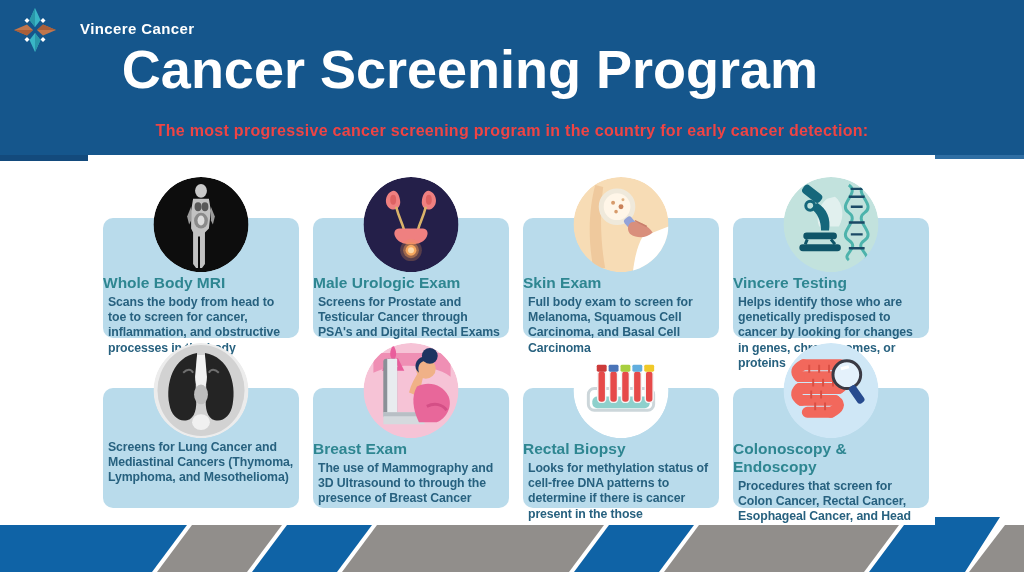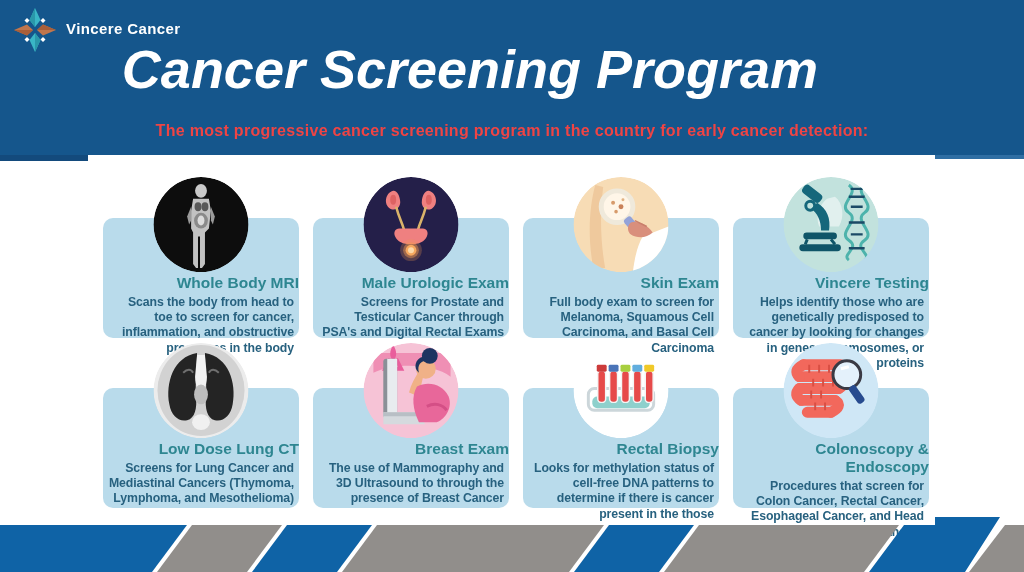--- a/index.html
+++ b/index.html
@@ -4,34 +4,34 @@
 <style>
   html,body{margin:0;padding:0;background:#ffffff;}
   .canvas{
     position:relative;width:1024px;height:572px;background:#ffffff;overflow:hidden;
     font-family:"Liberation Sans", sans-serif;
   }
   
   .header{position:absolute;left:0;top:0;width:1024px;height:155px;background:#15568C;}
   .header-tab-left{position:absolute;left:0;top:155px;width:88px;height:6px;background:#134a7c;}
   .header-tab-right{position:absolute;left:935px;top:155px;width:89px;height:4px;background:#2f6ea3;}
-  .brand{position:absolute;left:12px;top:6px;display:flex;align-items:center;gap:8px;}
+  .brand{position:absolute;left:12px;top:6px;display:flex;align-items:center;gap:22px;}
   .brand-name{color:#ffffff;font-size:15px;font-weight:700;letter-spacing:.4px;padding-bottom:8px;}
   .page-title{
     position:absolute;left:0;top:38px;width:940px;text-align:center;
-    color:#ffffff;font-size:54px;font-weight:800;letter-spacing:0px;font-style:italic;
+    color:#ffffff;font-size:54px;font-weight:800;letter-spacing:0px;
   }
   .page-subtitle{
     position:absolute;left:0;top:122px;width:1024px;text-align:center;
     color:#ef4444;font-size:16px;font-weight:700;letter-spacing:.3px;
   }
   
   .card{
     position:absolute;width:196px;height:120px;background:#B9DBEB;border-radius:10px;
-    text-align:right;box-sizing:border-box;
+    text-align:left;box-sizing:border-box;
   }
   .c1{left:103px;} .c2{left:313px;} .c3{left:523px;} .c4{left:733px;}
   .r1{top:218px;padding-top:56px;}
   .r2{top:388px;padding-top:52px;}
   .circle{
     position:absolute;left:50%;transform:translateX(-50%);
     width:95px;height:95px;border-radius:50%;overflow:hidden;
   }
   .r1 .circle{top:-41px;}
   .r2 .circle{top:-45px;}
@@ -159,21 +159,20 @@
         <ellipse cx="48" cy="48" rx="44" ry="46" fill="#d2d2d2"></ellipse>
         <path d="M44 10 C20 14 12 40 16 62 C18 74 26 80 34 78 C42 76 44 66 43 54 C42 40 44 24 44 10 Z" fill="#242424"></path>
         <path d="M52 10 C76 14 84 40 80 62 C78 74 70 80 62 78 C54 76 52 66 53 54 C54 40 52 24 52 10 Z" fill="#242424"></path>
         <path d="M44 12 L52 12 L54 34 C54 44 50 48 48 48 C46 48 42 44 42 34 Z" fill="#f2f2f2"></path>
         <ellipse cx="48" cy="52" rx="7" ry="10" fill="#bdbdbd"></ellipse>
         <ellipse cx="48" cy="80" rx="9" ry="8" fill="#f0f0f0"></ellipse>
         <path d="M30 30 C34 26 38 26 40 30" stroke="#6f6f6f" stroke-width="2" fill="none"></path>
         <path d="M66 30 C62 26 58 26 56 30" stroke="#6f6f6f" stroke-width="2" fill="none"></path>
       </svg>
     </div>
-    <div class="card-title">Low Dose Lung CT</div>
     <div class="card-desc">Screens for Lung Cancer and Mediastinal Cancers (Thymoma, Lymphoma, and Mesothelioma)</div>
   </div>
 
   <div class="card c2 r2">
     <div class="circle">
       <svg viewBox="0 0 96 96">
         <circle cx="48" cy="48" r="48" fill="#f6c3d6"></circle>
         <path d="M10 30 C30 20 70 20 88 34 L88 10 L10 10 Z" fill="#ef8fb4"></path>
         <path d="M30 2 C26 8 26 14 30 18 C34 14 34 8 30 2 Z" fill="#e95e9c"></path>
         <path d="M27 16 L22 26 L38 26 L33 16" fill="none" stroke="#e95e9c" stroke-width="4"></path>

